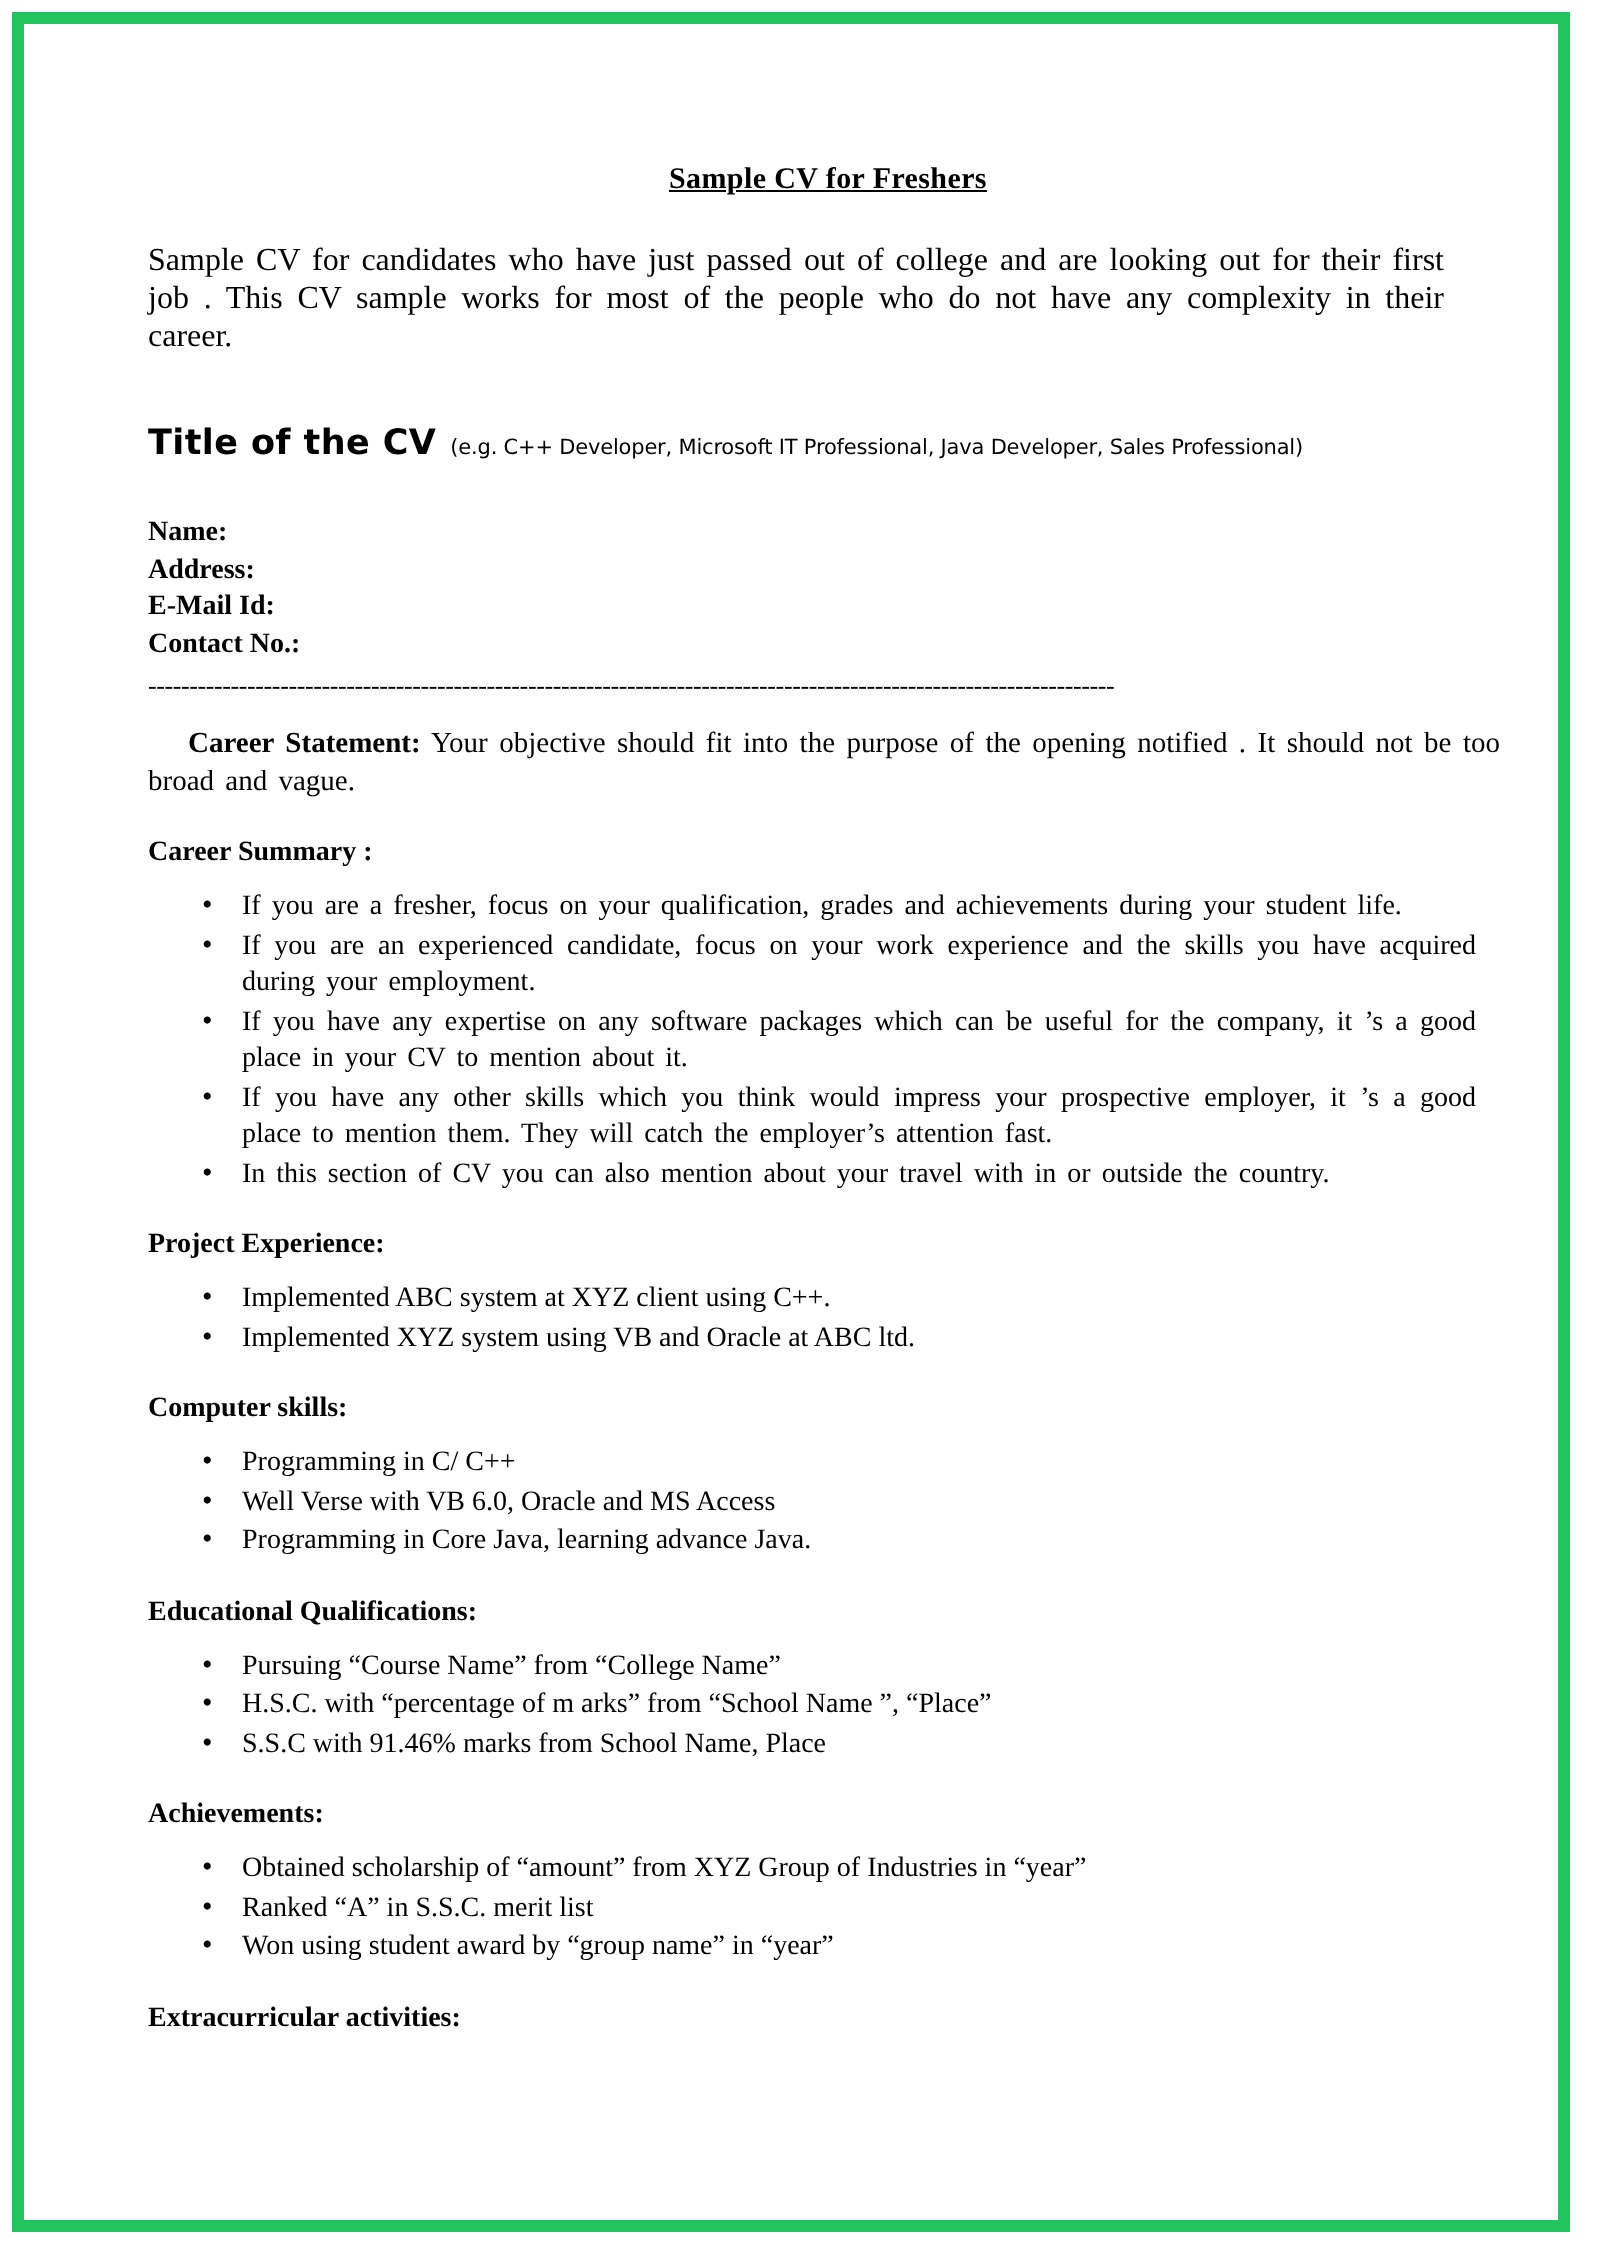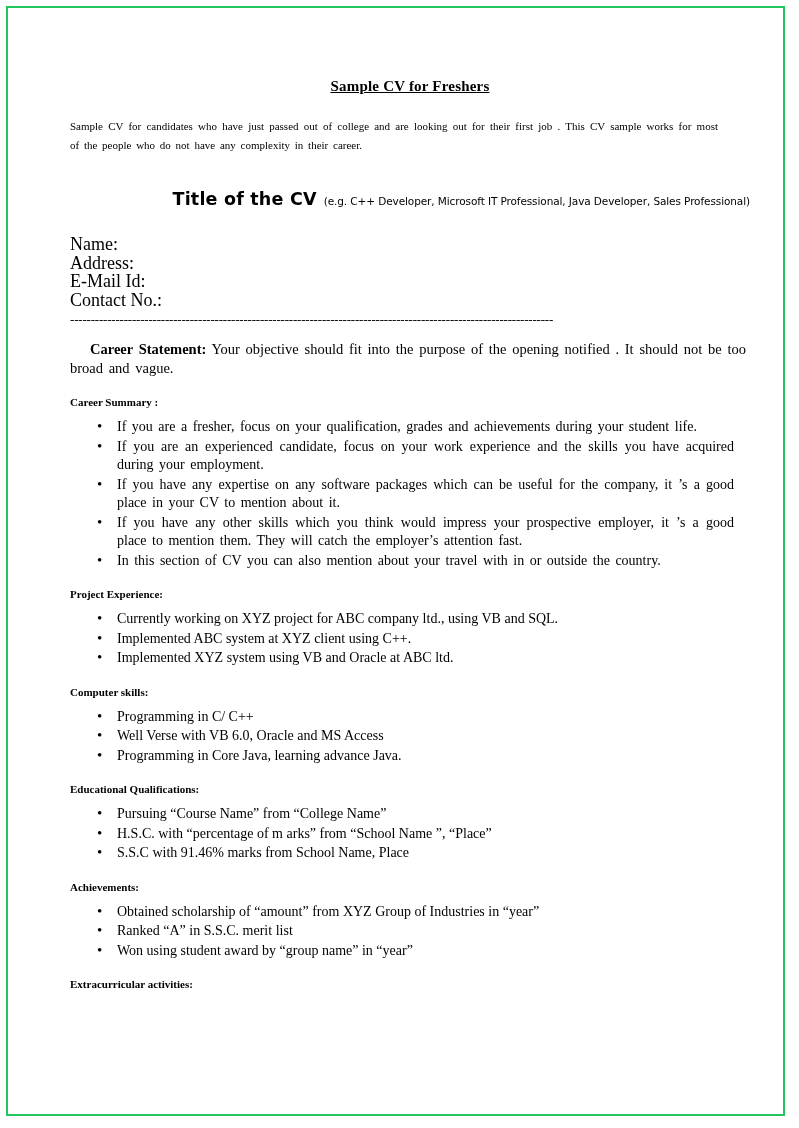--- a/index.html
+++ b/index.html
@@ -19,70 +19,69 @@
     box-sizing: border-box;
     overflow: hidden;
   }
   .sheet {
     position: absolute;
     left: 6px;
     top: 6px;
     width: 779px;
     height: 1110px;
     background: #ffffff;
-    border: 2px solid #22c55e;
+    border: 6px solid #22c55e;
     box-sizing: border-box;
   }
   .content {
     position: absolute;
     left: 62px;
     top: 70px;
     width: 680px;
   }
   .doc-title {
     text-align: center;
     font-weight: bold;
     font-size: 15px;
     text-decoration: underline;
     margin: 0 0 22px 0;
     letter-spacing: 0.2px;
   }
   .intro {
-    font-size: 11px;
+    font-size: 16px;
     line-height: 19px;
     margin: 0 0 34px 0;
     text-align: justify;
     word-spacing: 2px;
     width: 648px;
   }
   .cv-title-row {
     margin: 0 0 26px 0;
     display: flex;
     align-items: baseline;
     flex-wrap: wrap;
-    justify-content: flex-end;
   }
   .cv-title {
     font-family: "DejaVu Sans", sans-serif;
     font-weight: bold;
     font-size: 17.5px;
     letter-spacing: 0.2px;
   }
   .cv-title-note {
     font-family: "DejaVu Sans", sans-serif;
     font-size: 10.5px;
     margin-left: 7px;
     letter-spacing: -0.1px;
   }
   .fields {
     margin: 0 0 4px 0;
   }
   .field {
-    font-weight: normal;
-    font-size: 18px;
+    font-weight: bold;
+    font-size: 14px;
     line-height: 18.5px;
   }
   .rule {
     font-size: 13px;
     line-height: 13px;
     letter-spacing: -0.2px;
     color: #000;
     white-space: nowrap;
     overflow: hidden;
     width: 690px;
@@ -96,21 +95,21 @@
     width: 676px;
     text-align: justify;
     word-spacing: 2px;
   }
   .para b {
     font-weight: bold;
     margin-left: 20px;
   }
   .section-head {
     font-weight: bold;
-    font-size: 11px;
+    font-size: 14px;
     margin: 18px 0 10px 0;
   }
   ul.bullets {
     margin: 0 16px 4px 0;
     padding-left: 47px;
     list-style: none;
   }
   ul.bullets li {
     font-size: 14px;
     line-height: 18.5px;
@@ -165,21 +164,20 @@
       <ul class="bullets wide-words just">
         <li>If you are a  fresher, focus on your qualification, grades  and achievements during your  student life.</li>
         <li>If you are an experienced candidate, focus on your work experience and the skills you have acquired during your employment.</li>
         <li>If you have any expertise on any software packages which can be useful for the company, it   ’s a good place in your CV to mention about it.</li>
         <li>If you have any other skills which you think would impress your prospective employer, it   ’s a good place to mention them. They will catch the     employer’s  attention fast.</li>
         <li>In this  section of CV you can also mention about your travel  with in or outside  the country.</li>
       </ul>
 
       <div class="section-head">Project Experience:</div>
       <ul class="bullets">
-        <li>Currently working on XYZ project for ABC company ltd., using VB and SQL.</li>
         <li>Implemented ABC system at XYZ client using C++.</li>
         <li>Implemented XYZ system using VB and Oracle at ABC ltd.</li>
       </ul>
 
       <div class="section-head">Computer skills:</div>
       <ul class="bullets">
         <li>Programming in C/ C++</li>
         <li>Well Verse with VB 6.0, Oracle and MS Access</li>
         <li>Programming in Core Java, learning advance Java.</li>
       </ul>

